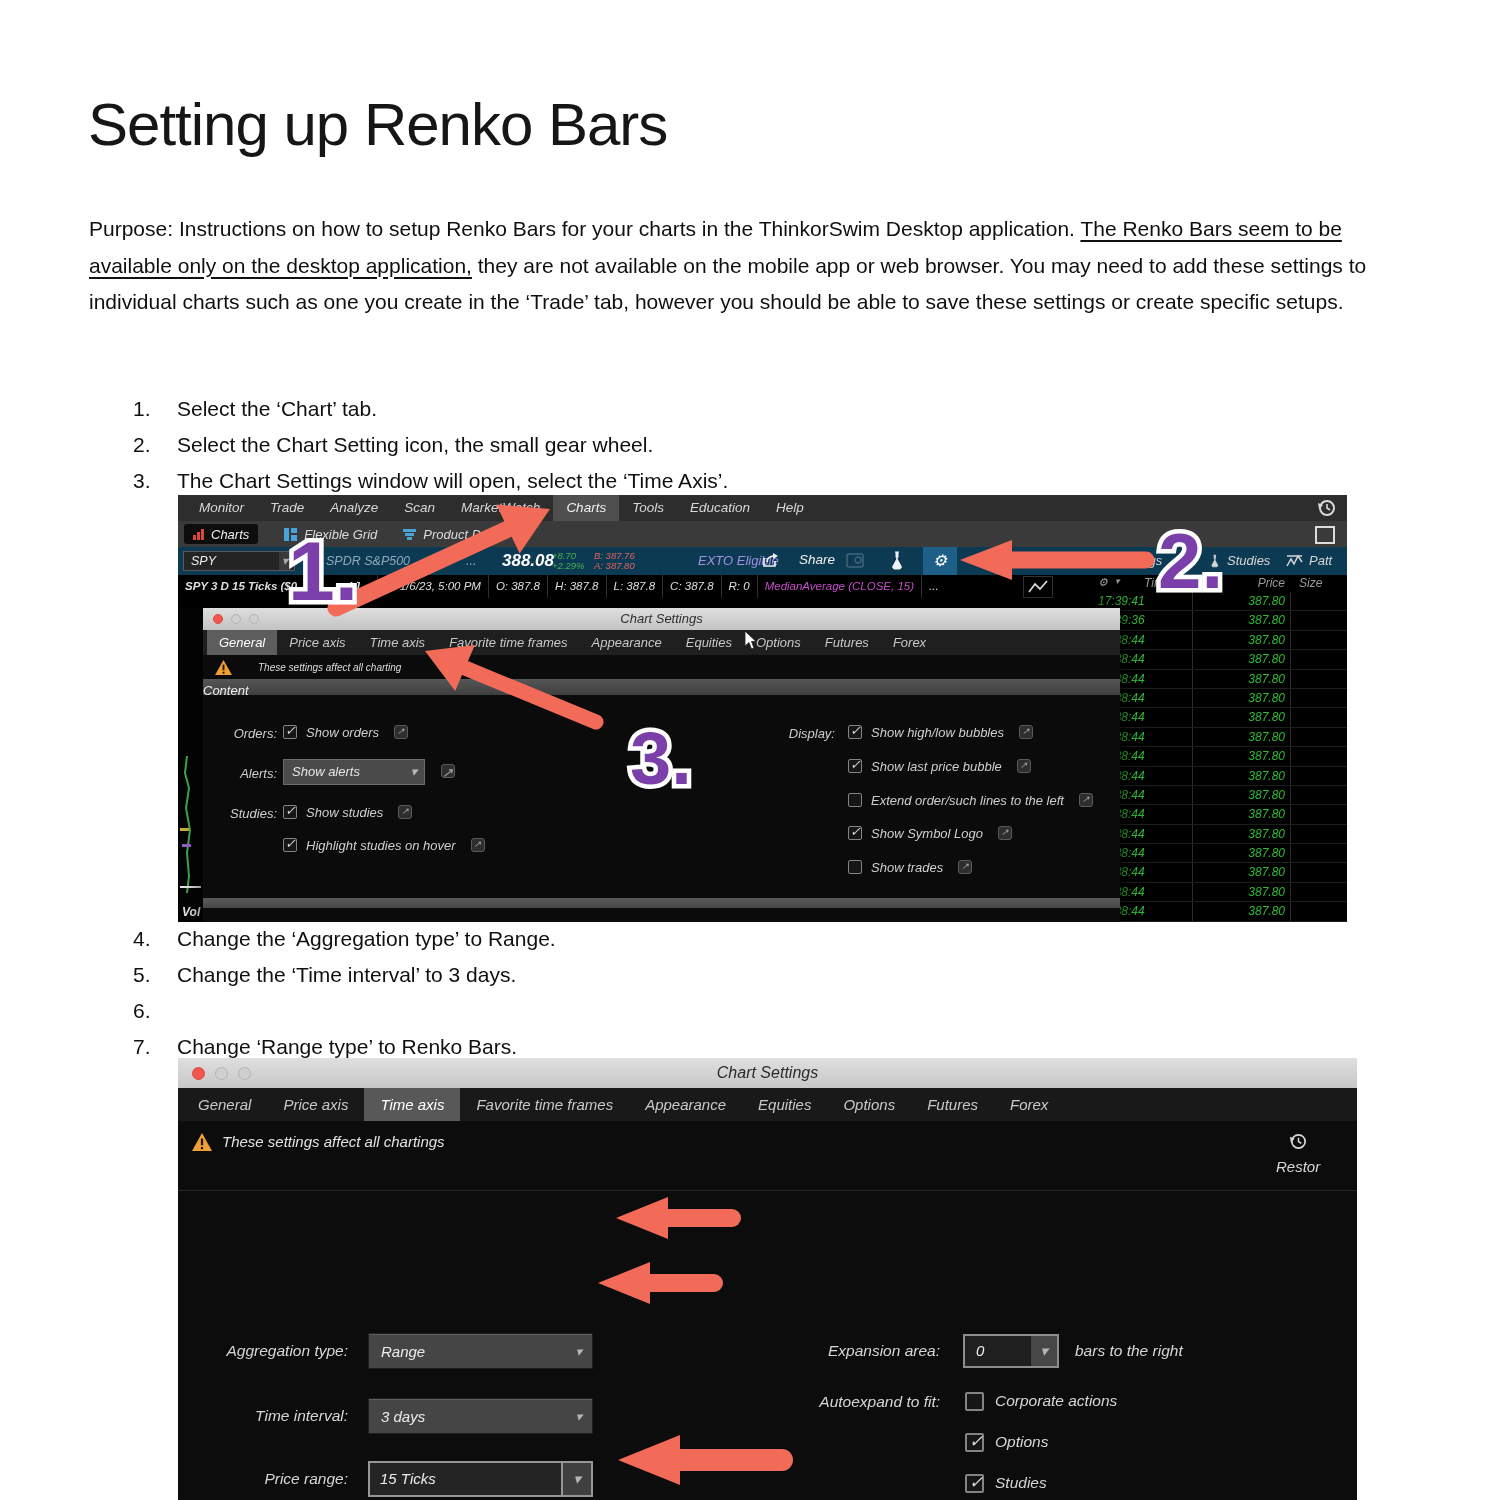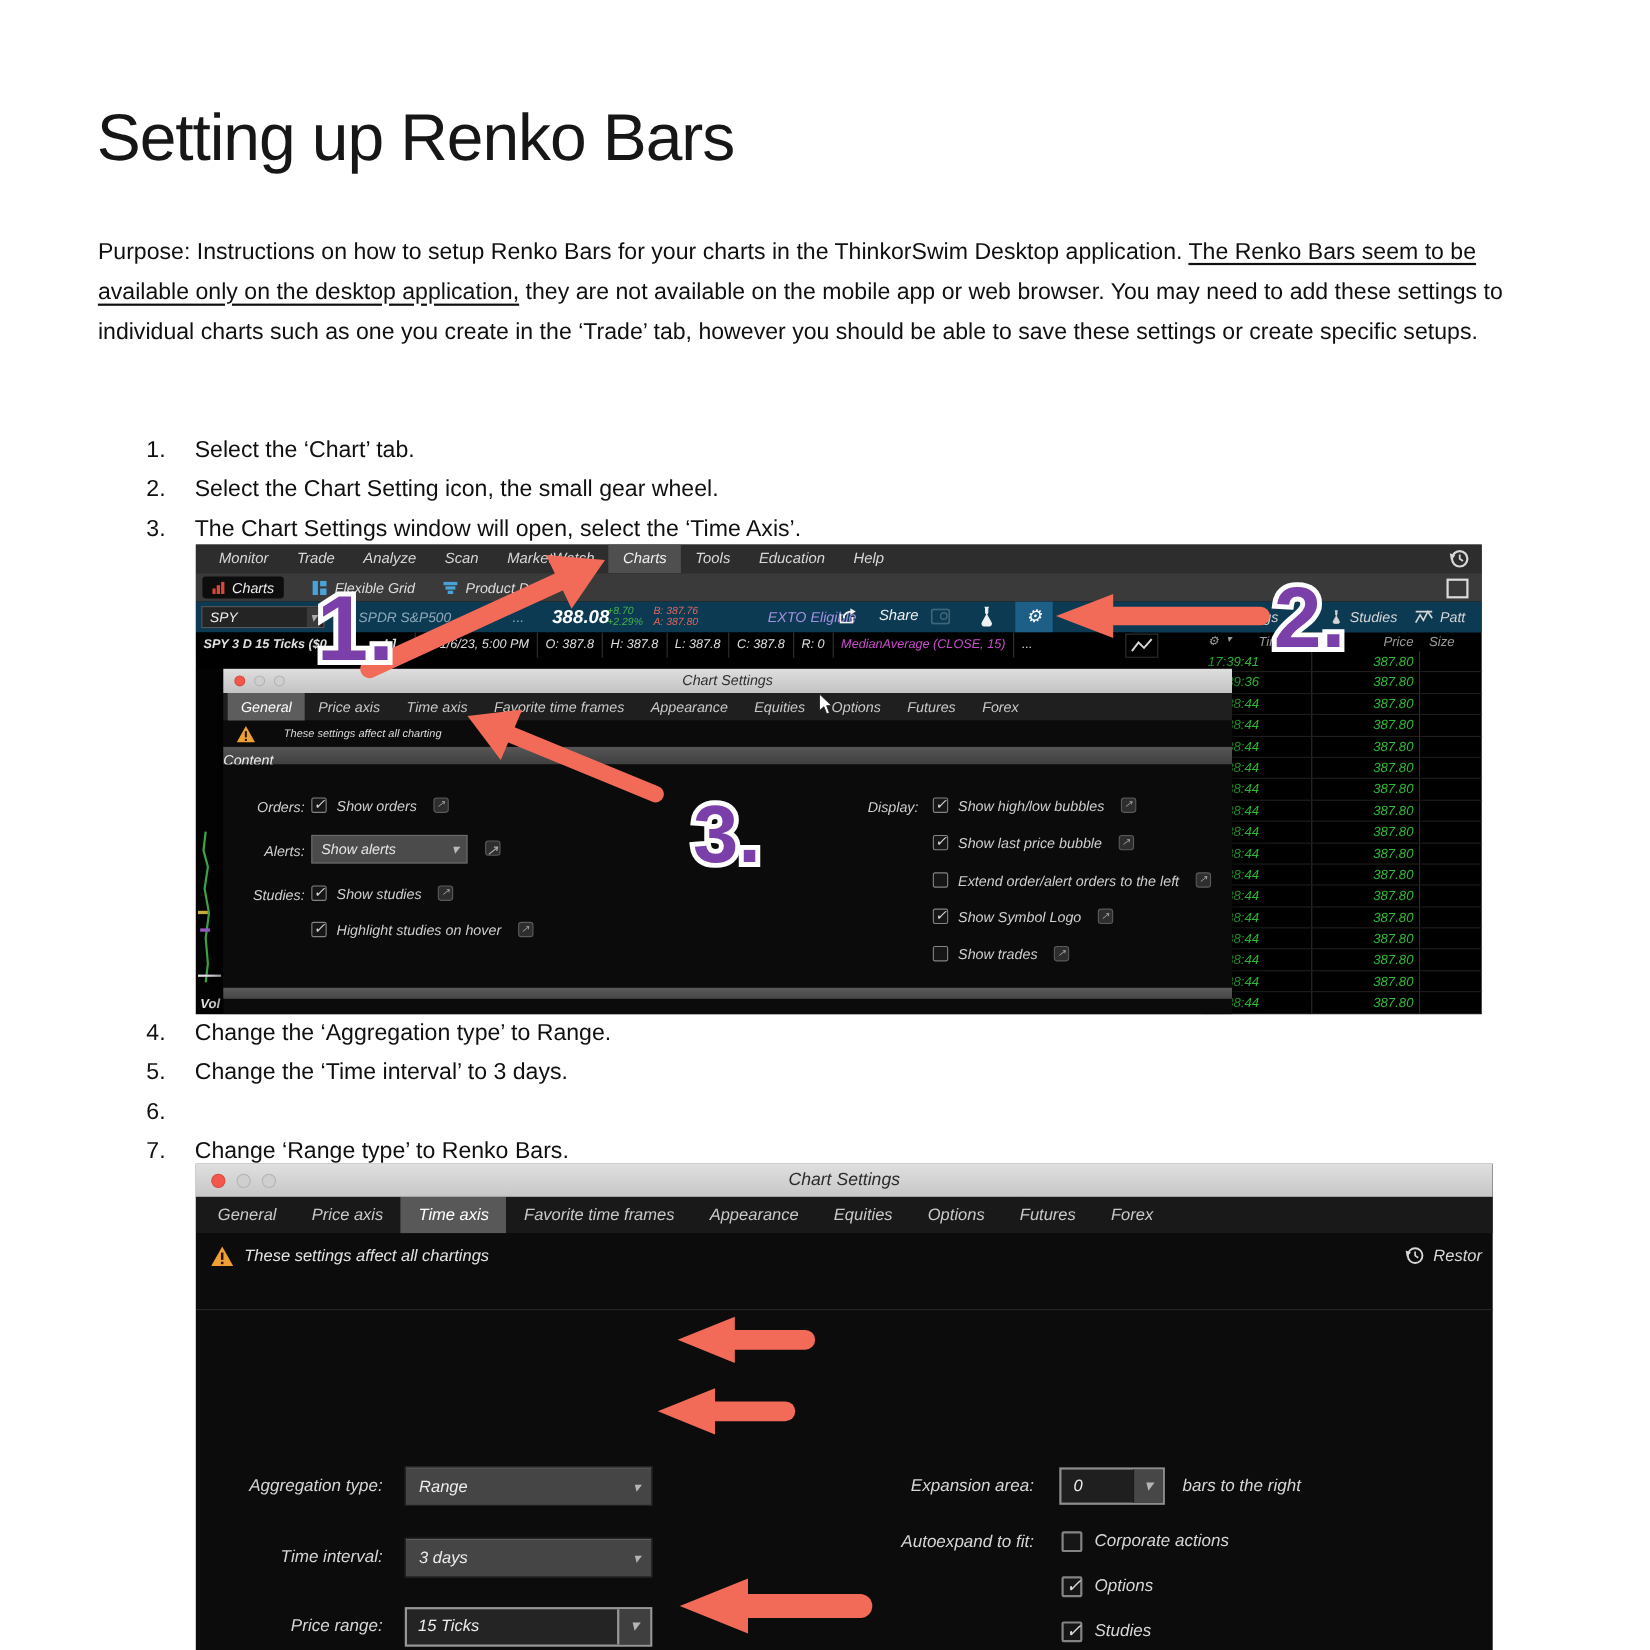--- a/index.html
+++ b/index.html
@@ -107,21 +107,21 @@
   .d1-dd::after { content:"▾"; position:absolute; right:7px; top:0; color:#b9b9b9; }
   .d1-bottombar { position:absolute; left:0; right:0; bottom:0; height:10px; background:linear-gradient(#5a5a5a,#474747); }
   .d1-cursor { position:absolute; z-index:6; }
   
   #shot2 { left:178px; top:1058px; width:1179px; height:442px; background:#0c0c0c; color:#d6d6d6; }
   .s2-titlebar { position:relative; height:30px; background:linear-gradient(#dfdfdf,#c7c7c7); text-align:center; line-height:30px; color:#2b2b2b; font-size:16px; }
   .s2-tabs { height:33px; font-size:15px; background:#191919; }
   .s2-tabs .tab { padding:0 16px; }
   .s2-tabs .tab.sel { background:#585858; }
   .s2-warning { position:relative; height:41px; display:flex; align-items:center; gap:10px; padding-left:14px; font-size:15px; color:#e2e2e2; }
-  .s2-restore { position:absolute; left:1098px; top:10px; display:flex; gap:7px; align-items:center; color:#d8d8d8; font-size:15px; white-space:nowrap; }
+  .s2-restore { position:absolute; left:1098px; top:10px; display:flex; gap:7px; align-items:center; color:#d8d8d8; font-size:15px; white-space:nowrap;flex-direction:column; }
   .s2-body { position:absolute; left:0; top:132px; right:0; bottom:0; border-top:1px solid #262626; font-size:15.5px; }
   .s2-label { position:absolute; width:150px; text-align:right; color:#d6d6d6; }
   .lab-r { left:20px; }
   .lab-r2 { left:600px; width:162px; }
   .s2-dd { position:absolute; left:190px; width:225px; height:36px; font-size:15px; color:#ececec; padding-left:12px; }
   .s2-dd::after { font-size:13px; }
   .s2-input { position:absolute; left:190px; width:225px; height:36px; background:#242424; border:2px solid #979797; color:#ececec; font-size:15px; line-height:32px; padding-left:10px; }
   .s2-input .btn { position:absolute; right:0; top:0; bottom:0; width:30px; background:#3f3f3f; border-left:2px solid #979797; text-align:center; color:#b5b5b5; line-height:31px; }
   .s2-combo { position:absolute; left:785px; width:96px; height:34px; background:#1f1f1f; border:2px solid #8d8d8d; color:#ececec; font-size:15px; line-height:29px; padding-left:11px; }
   .s2-combo .btn { position:absolute; right:0; top:0; bottom:0; width:27px; background:#474747; border-left:1px solid #1a1a1a; text-align:center; color:#b5b5b5; line-height:29px; }
@@ -452,21 +452,21 @@
         <span>Show high/low bubbles</span>
         <span class="pop"></span>
       </div>
       <div class="chk-row" style="left:645px;top:60px">
         <span class="cb checked"></span>
         <span>Show last price bubble</span>
         <span class="pop"></span>
       </div>
       <div class="chk-row" style="left:645px;top:94px">
         <span class="cb"></span>
-        <span>Extend order/alert orders to the left</span>
+        <span>Extend order/such lines to the left</span>
         <span class="pop"></span>
       </div>
       <div class="chk-row" style="left:645px;top:127px">
         <span class="cb checked"></span>
         <span>Show Symbol Logo</span>
         <span class="pop"></span>
       </div>
       <div class="chk-row" style="left:645px;top:161px">
         <span class="cb"></span>
         <span>Show trades</span>

